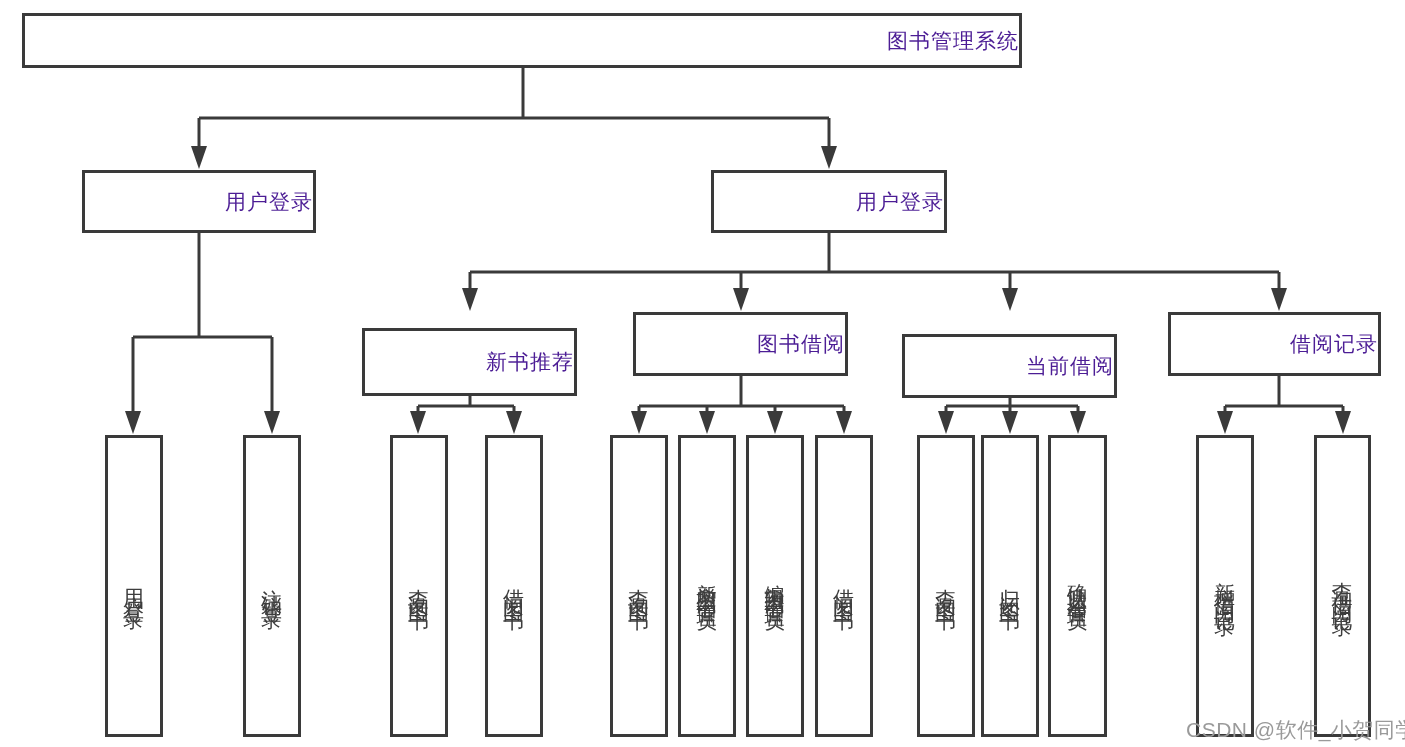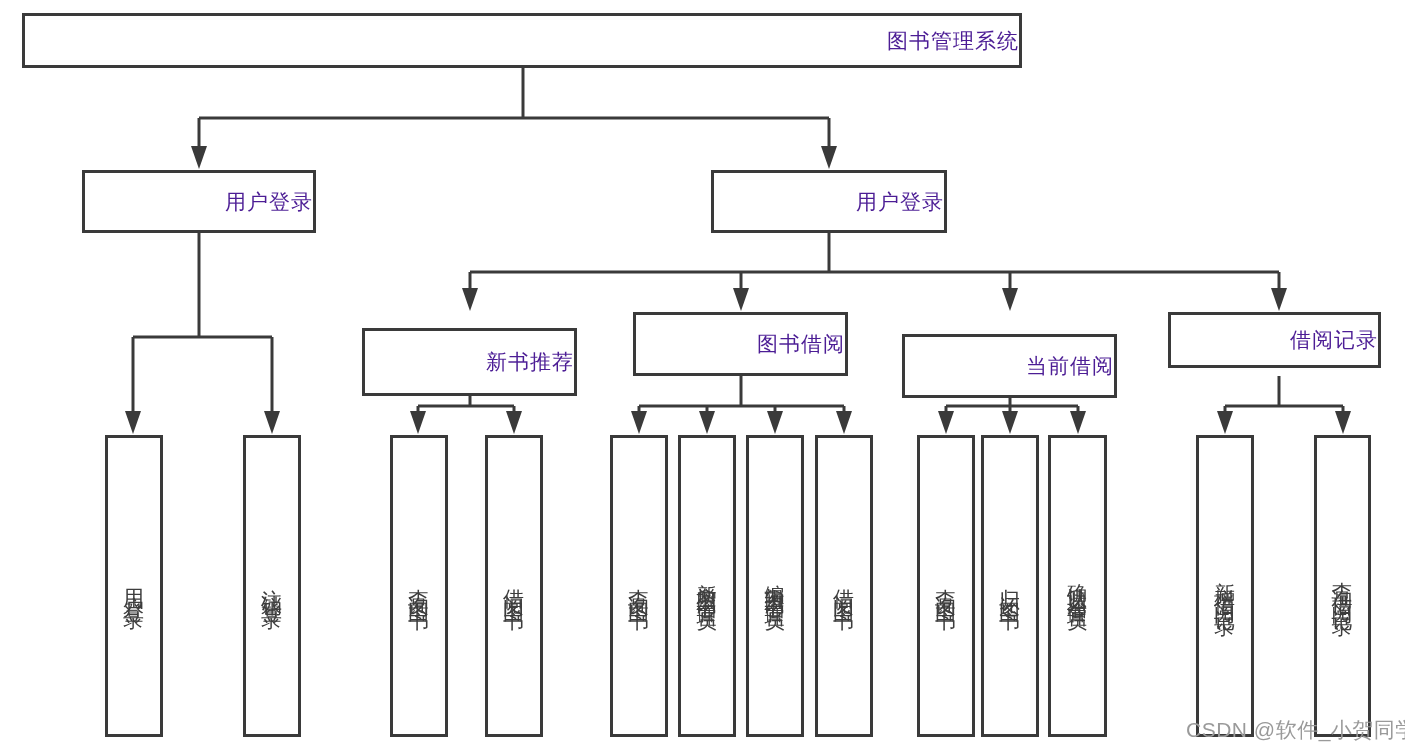--- a/index.html
+++ b/index.html
@@ -68,21 +68,21 @@
     letter-spacing: 4px;
     font-size: 20px;
   }
   
   #node-root            { left: 22px;   top: 13px;  width: 1000px; height: 55px; }
   #node-user-login      { left: 82px;   top: 170px; width: 234px;  height: 63px; }
   #node-book-management { left: 711px;  top: 170px; width: 236px;  height: 63px; }
   #node-recommend       { left: 362px;  top: 328px; width: 215px;  height: 68px; }
   #node-borrow          { left: 633px;  top: 312px; width: 215px;  height: 64px; padding-left: 8px; }
   #node-current         { left: 902px;  top: 312px; width: 215px;  height: 64px; margin-top: 22px; }
-  #node-records         { left: 1168px; top: 312px; width: 213px;  height: 56px; }
+  #node-records         { left: 1168px; top: 312px; width: 213px;  height: 64px; }
   
   #leaf-login-1   { left: 105px; }
   #leaf-login-2   { left: 243px; }
   #leaf-rec-1     { left: 390px; }
   #leaf-rec-2     { left: 485px; }
   #leaf-bor-1     { left: 610px; }
   #leaf-bor-2     { left: 678px; }
   #leaf-bor-3     { left: 746px; }
   #leaf-bor-4     { left: 815px; }
   #leaf-cur-1     { left: 917px; }

